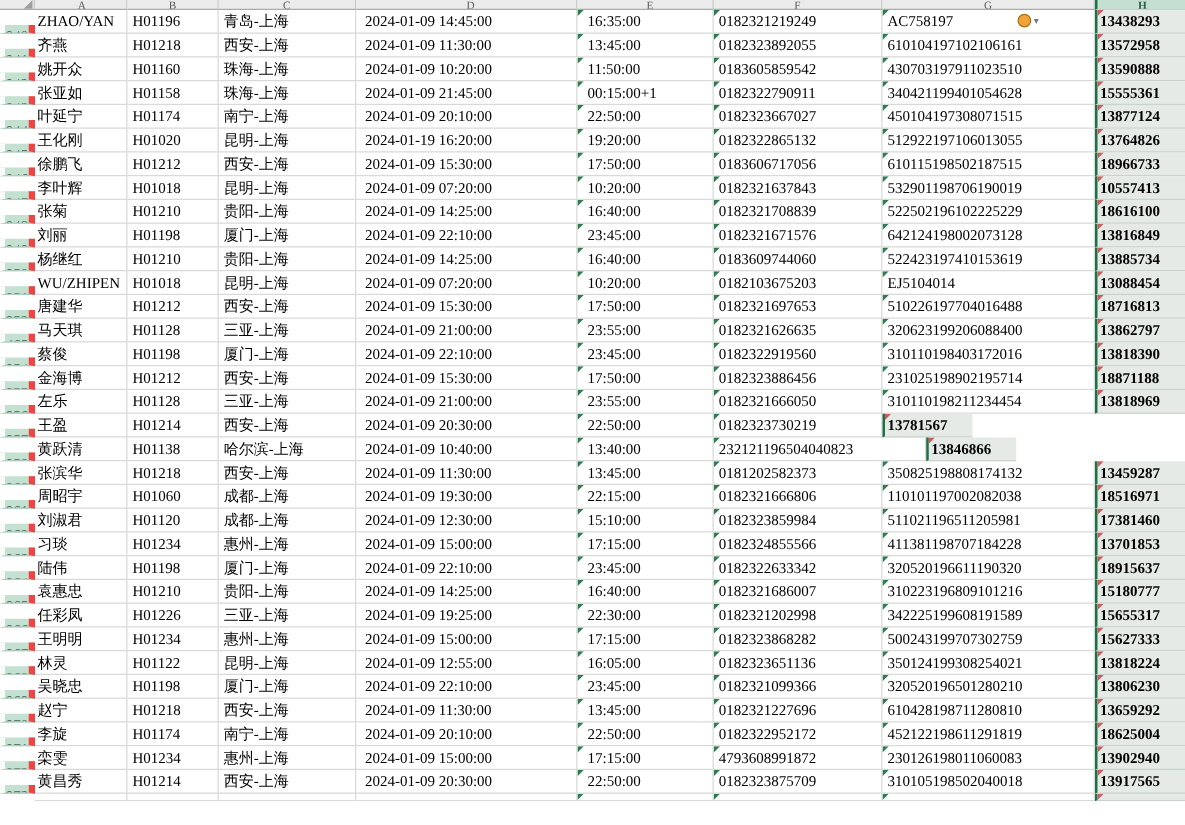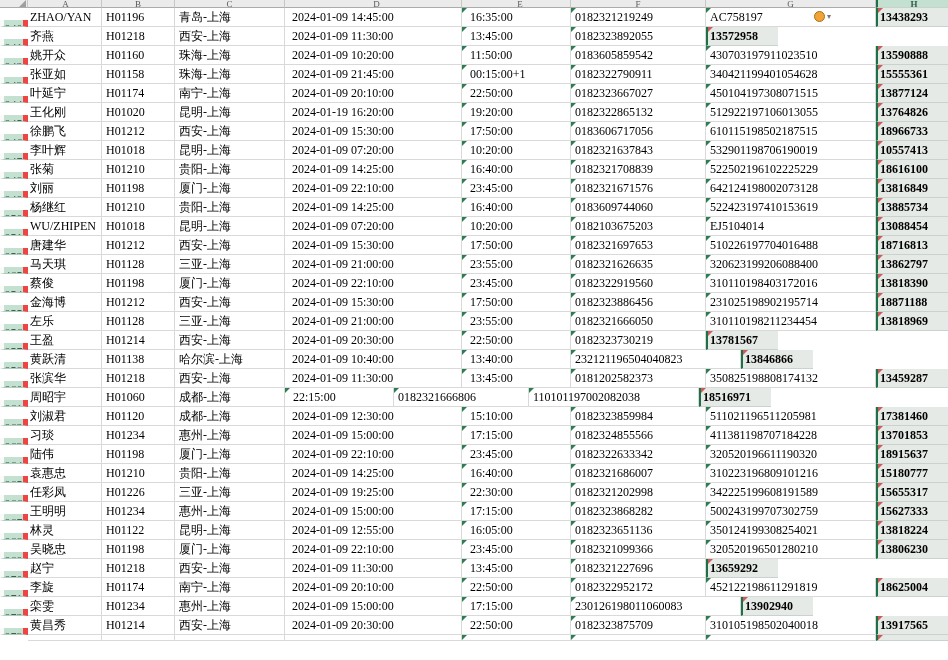--- a/index.html
+++ b/index.html
@@ -99,20 +99,24 @@
   </div>
 
   <div class="row">
     <div class="gutter">941</div>
     <div class="cell col-A">齐燕</div>
     <div class="cell col-B">H01218</div>
     <div class="cell col-C">西安-上海</div>
     <div class="cell col-D">2024-01-09 11:30:00</div>
     <div class="cell col-E tri-g">13:45:00</div>
     <div class="cell col-F tri-g">0182323892055</div>
+    <div class="cell col-G tri-g">
+      <span>610104197102106161</span>
+      
+    </div>
     <div class="cell col-H tri-r">13572958</div>
   </div>
 
   <div class="row">
     <div class="gutter">942</div>
     <div class="cell col-A">姚开众</div>
     <div class="cell col-B">H01160</div>
     <div class="cell col-C">珠海-上海</div>
     <div class="cell col-D">2024-01-09 10:20:00</div>
     <div class="cell col-E tri-g">11:50:00</div>
@@ -373,20 +377,21 @@
       
     </div>
     <div class="cell col-H tri-r">13459287</div>
   </div>
 
   <div class="row">
     <div class="gutter">961</div>
     <div class="cell col-A">周昭宇</div>
     <div class="cell col-B">H01060</div>
     <div class="cell col-C">成都-上海</div>
+    <div class="cell col-D">2024-01-09 19:30:00</div>
     <div class="cell col-E tri-g">22:15:00</div>
     <div class="cell col-F tri-g">0182321666806</div>
     <div class="cell col-G tri-g">
       <span>110101197002082038</span>
       
     </div>
     <div class="cell col-H tri-r">18516971</div>
   </div>
 
   <div class="row">
@@ -510,20 +515,24 @@
   </div>
 
   <div class="row">
     <div class="gutter">970</div>
     <div class="cell col-A">赵宁</div>
     <div class="cell col-B">H01218</div>
     <div class="cell col-C">西安-上海</div>
     <div class="cell col-D">2024-01-09 11:30:00</div>
     <div class="cell col-E tri-g">13:45:00</div>
     <div class="cell col-F tri-g">0182321227696</div>
+    <div class="cell col-G tri-g">
+      <span>610428198711280810</span>
+      
+    </div>
     <div class="cell col-H tri-r">13659292</div>
   </div>
 
   <div class="row">
     <div class="gutter">971</div>
     <div class="cell col-A">李旋</div>
     <div class="cell col-B">H01174</div>
     <div class="cell col-C">南宁-上海</div>
     <div class="cell col-D">2024-01-09 20:10:00</div>
     <div class="cell col-E tri-g">22:50:00</div>
@@ -535,20 +544,21 @@
     <div class="cell col-H tri-r">18625004</div>
   </div>
 
   <div class="row">
     <div class="gutter">972</div>
     <div class="cell col-A">栾雯</div>
     <div class="cell col-B">H01234</div>
     <div class="cell col-C">惠州-上海</div>
     <div class="cell col-D">2024-01-09 15:00:00</div>
     <div class="cell col-E tri-g">17:15:00</div>
+    <div class="cell col-F tri-g">4793608991872</div>
     <div class="cell col-G tri-g">
       <span>230126198011060083</span>
       
     </div>
     <div class="cell col-H tri-r">13902940</div>
   </div>
 
   <div class="row">
     <div class="gutter">973</div>
     <div class="cell col-A">黄昌秀</div>

